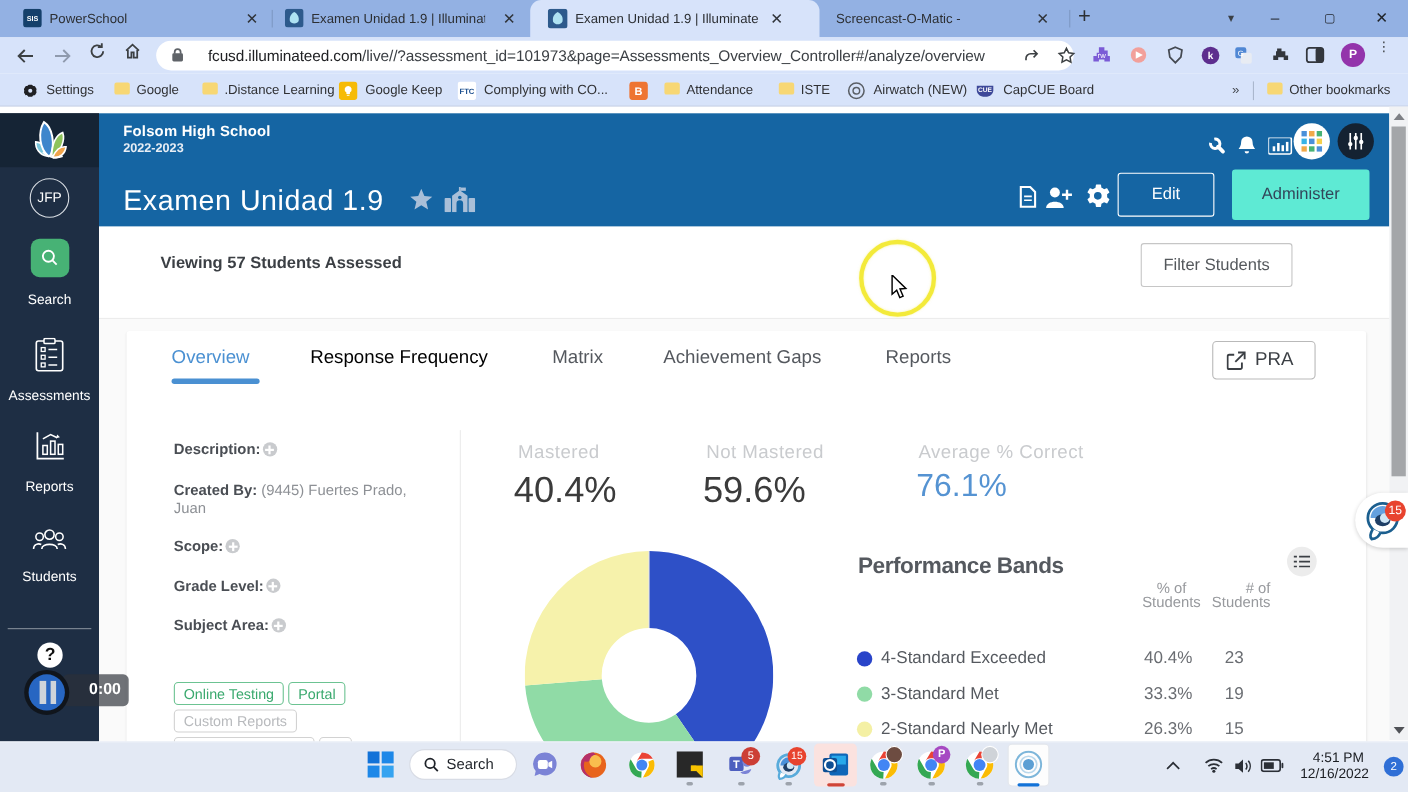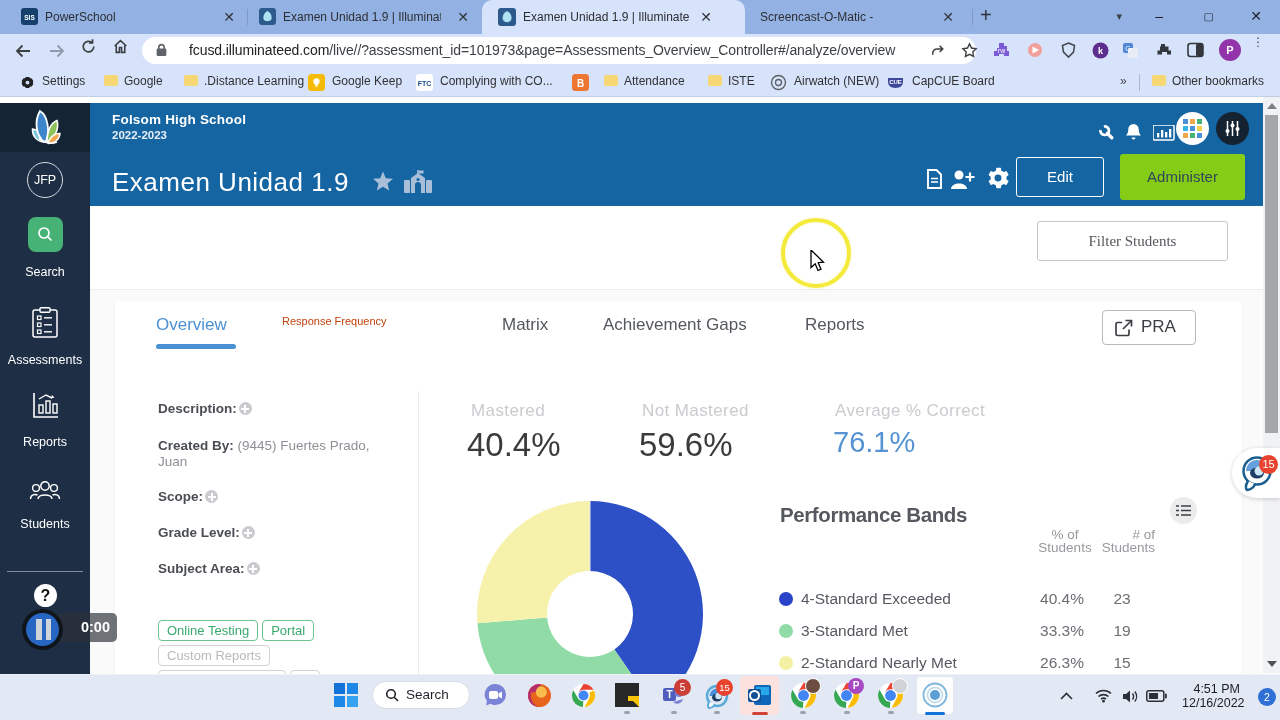--- a/index.html
+++ b/index.html
@@ -318,30 +318,31 @@
         </svg>
       <svg class="abs" style="left:858px;top:66px" width="30" height="20" viewBox="0 0 30 20">
           <circle cx="11" cy="6" r="4.5" fill="#fff"></circle>
           <path d="M3 20 C3 12.5 19 12.5 19 20z" fill="#fff"></path>
           <path d="M22 3.5 v9 M17.5 8 h9" stroke="#fff" stroke-width="2.2"></path>
         </svg>
       <svg class="abs" style="left:897px;top:64px" width="22" height="22" viewBox="0 0 24 24">
           <path fill-rule="evenodd" d="M12 8.2a3.8 3.8 0 1 0 0 7.6 3.8 3.8 0 0 0 0-7.6zm9.2 5.3c.1-.5.1-1 .1-1.5s0-1-.1-1.5l2.1-1.6c.2-.2.3-.5.1-.7l-2-3.5c-.1-.2-.4-.3-.7-.2l-2.5 1a7.6 7.6 0 0 0-2.6-1.5l-.4-2.6c0-.3-.3-.5-.5-.5h-4.1c-.3 0-.5.2-.5.5l-.4 2.6c-1 .4-1.8.9-2.6 1.5l-2.5-1c-.2-.1-.5 0-.7.2l-2 3.5c-.1.2-.1.5.1.7l2.1 1.6c-.1.5-.1 1-.1 1.5s0 1 .1 1.5l-2.1 1.6c-.2.2-.3.5-.1.7l2 3.5c.1.2.4.3.7.2l2.5-1c.8.6 1.6 1.1 2.6 1.5l.4 2.6c0 .3.3.5.5.5h4.1c.3 0 .5-.2.5-.5l.4-2.6c1-.4 1.8-.9 2.6-1.5l2.5 1c.2.1.5 0 .7-.2l2-3.5c.1-.2.1-.5-.1-.7z" fill="#fff"></path>
         </svg>
       <div class="abs" style="left:926px;top:54px;width:88px;height:40px;border:1px solid #fff;border-radius:3px;text-align:center;line-height:38px;font-size:15px;color:#fff;">Edit</div>
-      <div class="abs" style="left:1030px;top:51px;width:125px;height:46px;background:#84cc16;border-radius:3px;text-align:center;line-height:46px;font-size:15px;color:#32465a;">Administer</div>
+      <div class="abs" style="left:1030px;top:51px;width:125px;height:46px;background:#5eead4;border-radius:3px;text-align:center;line-height:46px;font-size:15px;color:#32465a;">Administer</div>
     </div>
     <div id="viewbar">
-      <div class="abs" style="left:947px;top:15px;width:191px;height:40px;border:1px solid #c6c6c6;border-radius:3px;text-align:center;line-height:38px;font-size:15px;color:#54585c;font-family:Liberation Serif, serif;">Filter Students</div>
+      <div class="abs" style="left:56px;top:25px;font-size:15px;font-weight:bold;color:#3b3f44;">Viewing 57 Students Assessed</div>
+      <div class="abs" style="left:947px;top:15px;width:138px;height:40px;border:1px solid #c6c6c6;border-radius:3px;text-align:center;line-height:38px;font-size:15px;color:#54585c;">Filter Students</div>
     </div>
     <div id="contentbg"></div>
     <div id="card">
       <div class="abs" style="left:41px;top:14px;font-size:17px;color:#4a90d2;">Overview</div>
       <div class="abs" style="left:41px;top:43px;width:80px;height:5px;border-radius:3px;background:#4a90d2;"></div>
-      <div class="abs" style="left:167px;top:14px;font-size:11px;color:#c2410c;">Response Frequency</div>
+      <div class="abs" style="left:167px;top:14px;font-size:17px;color:#000000;">Response Frequency</div>
       <div class="abs" style="left:387px;top:14px;font-size:17px;color:#54585e;">Matrix</div>
       <div class="abs" style="left:488px;top:14px;font-size:17px;color:#54585e;">Achievement Gaps</div>
       <div class="abs" style="left:690px;top:14px;font-size:17px;color:#54585e;">Reports</div>
       <div class="abs" style="left:987px;top:9px;width:94px;height:35px;border:1.5px solid #b9b9b9;border-radius:4px;">
         <svg class="abs" style="left:12px;top:8px" width="18" height="18" viewBox="0 0 18 18">
             <path d="M14 10.5V15a1.5 1.5 0 0 1-1.5 1.5h-10A1.5 1.5 0 0 1 1 15V5a1.5 1.5 0 0 1 1.5-1.5H7" fill="none" stroke="#3b3f44" stroke-width="1.7"></path>
             <path d="M10.5 1.5H16.5V7.5" fill="none" stroke="#3b3f44" stroke-width="1.7"></path>
             <path d="M16 2 8 10" stroke="#3b3f44" stroke-width="1.7"></path>
           </svg>
         <div class="abs" style="left:38px;top:6px;font-size:17px;color:#3b3f44;">PRA</div>

